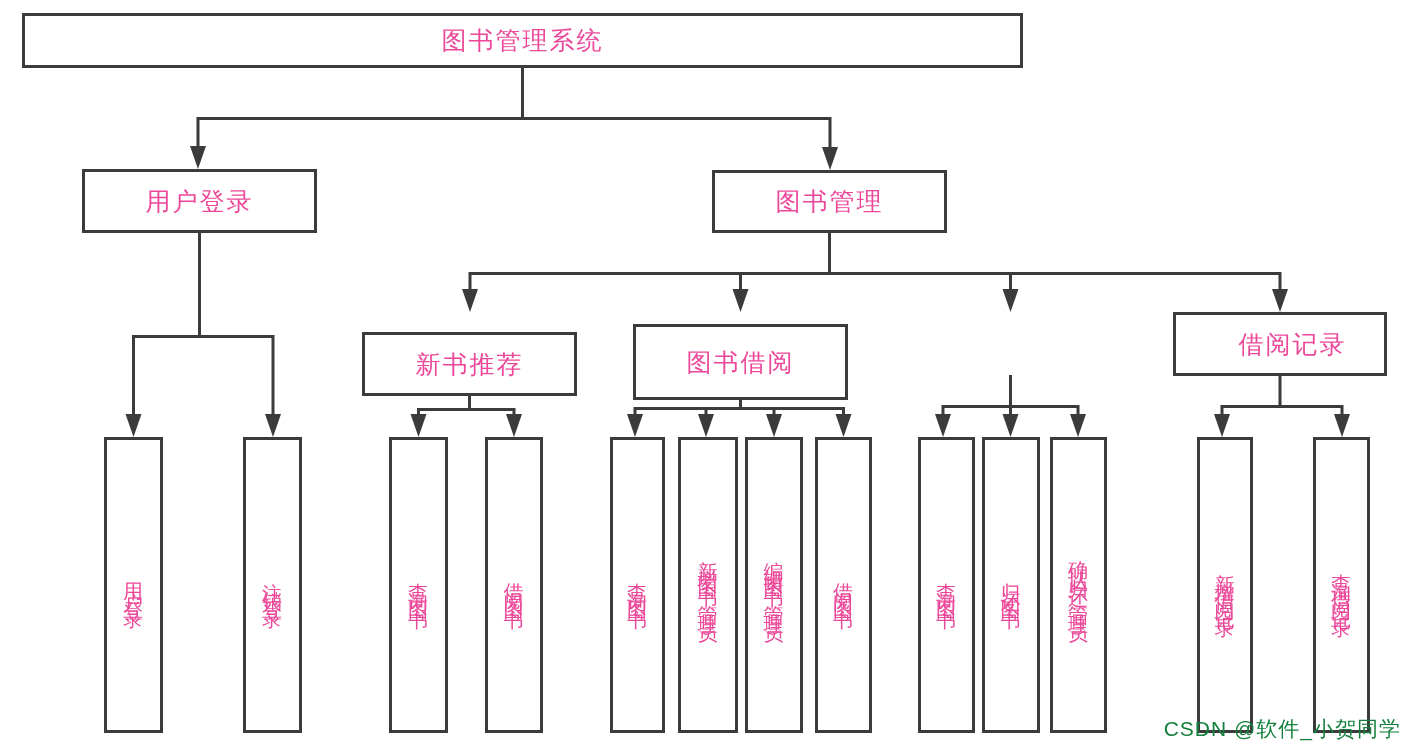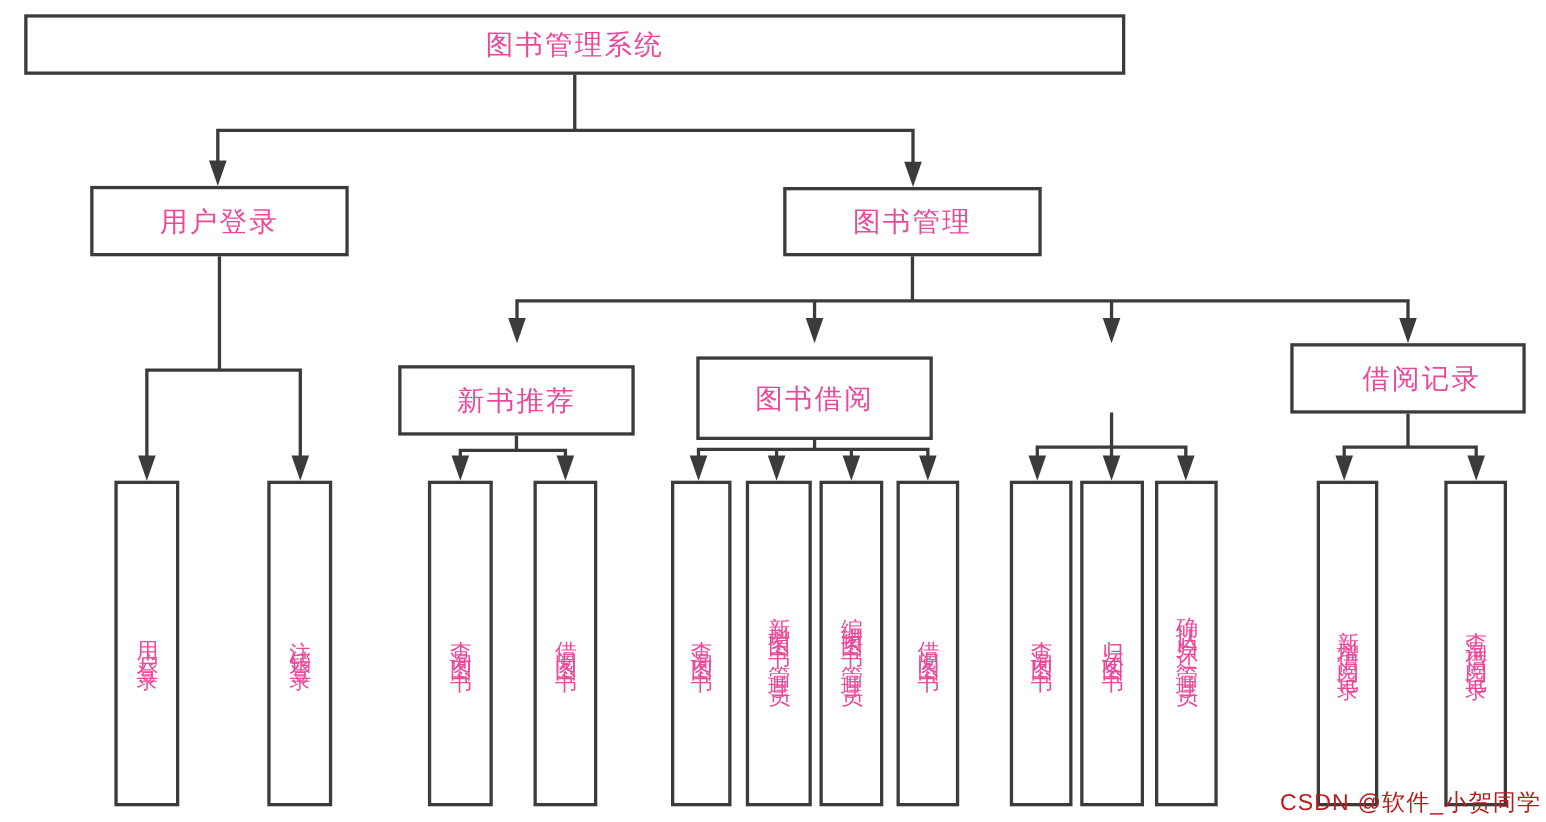--- a/index.html
+++ b/index.html
@@ -25,21 +25,21 @@
   .leaf{
     writing-mode:vertical-rl;
     font-size:20px;
     letter-spacing:9px;
     line-height:1;
   }
   .watermark{
     position:absolute;
     right:4px;bottom:4px;
     font-size:21px;
-    color:#b91c1c;
+    color:#15803d;
     letter-spacing:1px;
     z-index:5;
     white-space:nowrap;
   }
 </style>
 </head>
 <body>
 
 <div class="canvas">
 

